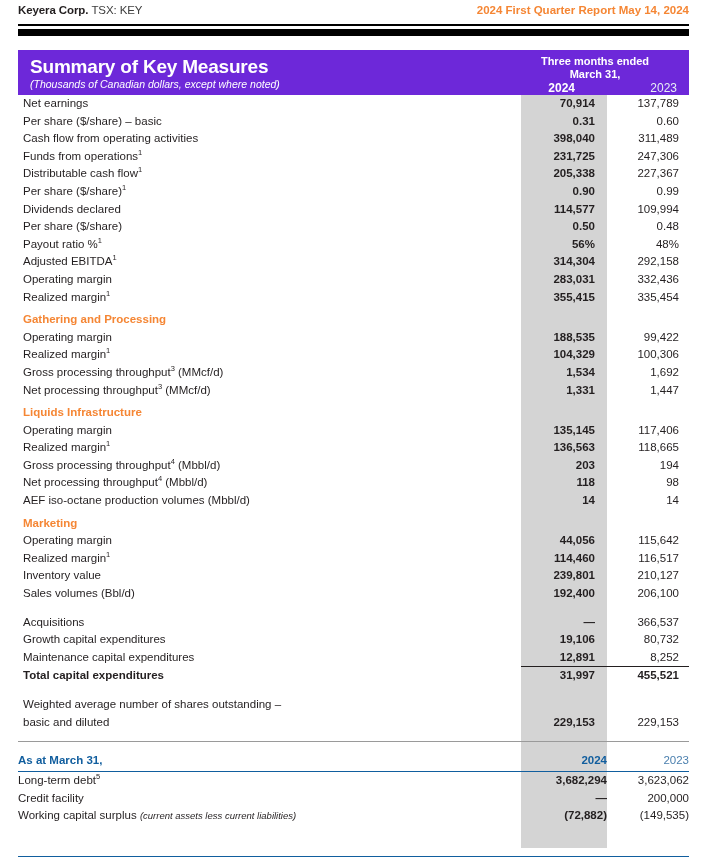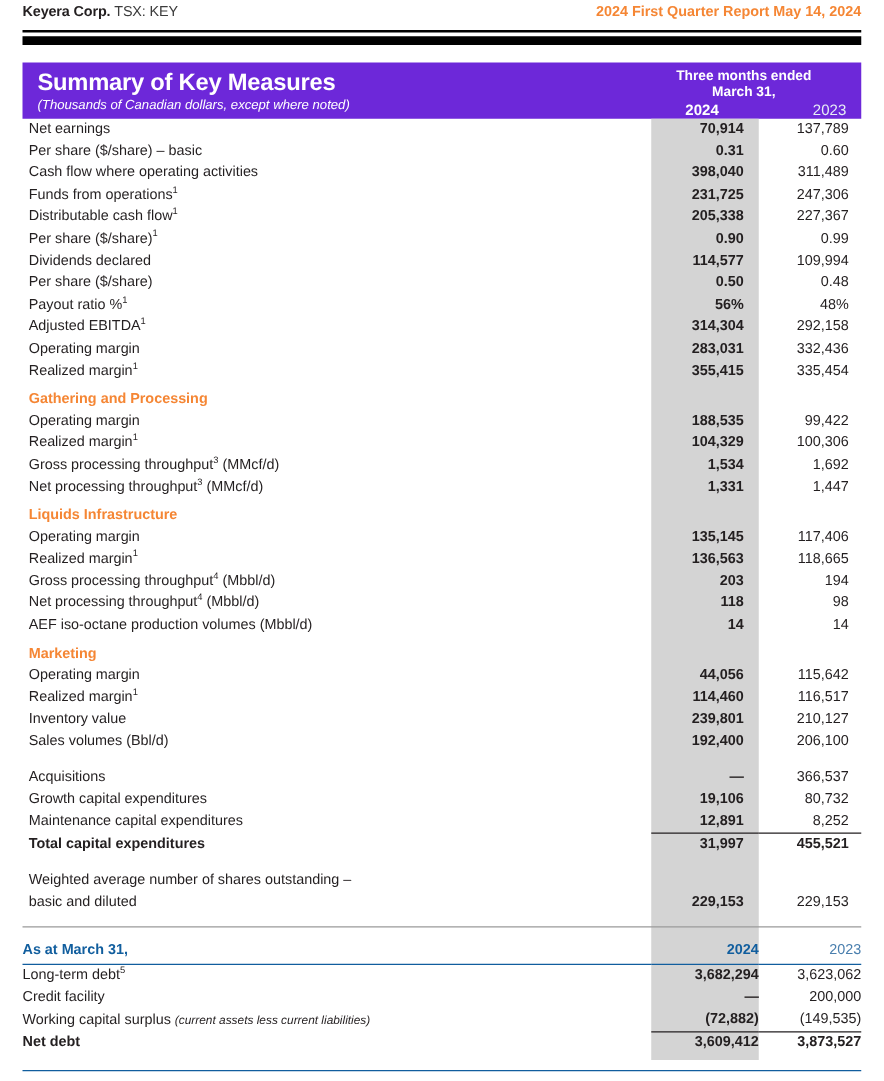--- a/index.html
+++ b/index.html
@@ -292,21 +292,21 @@
           <td class="c-label ind-0"><span>Net earnings</span></td>
           <td class="c-cur">70,914</td>
           <td class="c-prev">137,789</td>
         </tr>
         <tr>
           <td class="c-label ind-1"><span>Per share ($/share) – basic</span></td>
           <td class="c-cur">0.31</td>
           <td class="c-prev">0.60</td>
         </tr>
         <tr>
-          <td class="c-label ind-0"><span>Cash flow where operating activities</span></td>
+          <td class="c-label ind-0"><span>Cash flow from operating activities</span></td>
           <td class="c-cur">398,040</td>
           <td class="c-prev">311,489</td>
         </tr>
         <tr>
           <td class="c-label ind-0"><span>Funds from operations</span><span class="sup">1</span></td>
           <td class="c-cur">231,725</td>
           <td class="c-prev">247,306</td>
         </tr>
         <tr>
           <td class="c-label ind-0"><span>Distributable cash flow</span><span class="sup">1</span></td>
@@ -488,23 +488,18 @@
         <tr>
           <td class="c-label ind-0"><span>Credit facility</span></td>
           <td class="c-cur">—</td>
           <td class="c-prev">200,000</td>
         </tr>
         <tr>
           <td class="c-label ind-0"><span>Working capital surplus</span> <span class="paren-note">(current assets less current liabilities)</span></td>
           <td class="c-cur">(72,882)</td>
           <td class="c-prev">(149,535)</td>
         </tr>
-        <tr class=" bold-row rule-above">
-          <td class="c-label ind-0"><span>Net debt</span></td>
-          <td class="c-cur">3,609,412</td>
-          <td class="c-prev">3,873,527</td>
-        </tr>
       </tbody>
   </table>
 
   <div class="bottom-rule"></div>
 
 </div>
 
 </body></html>

